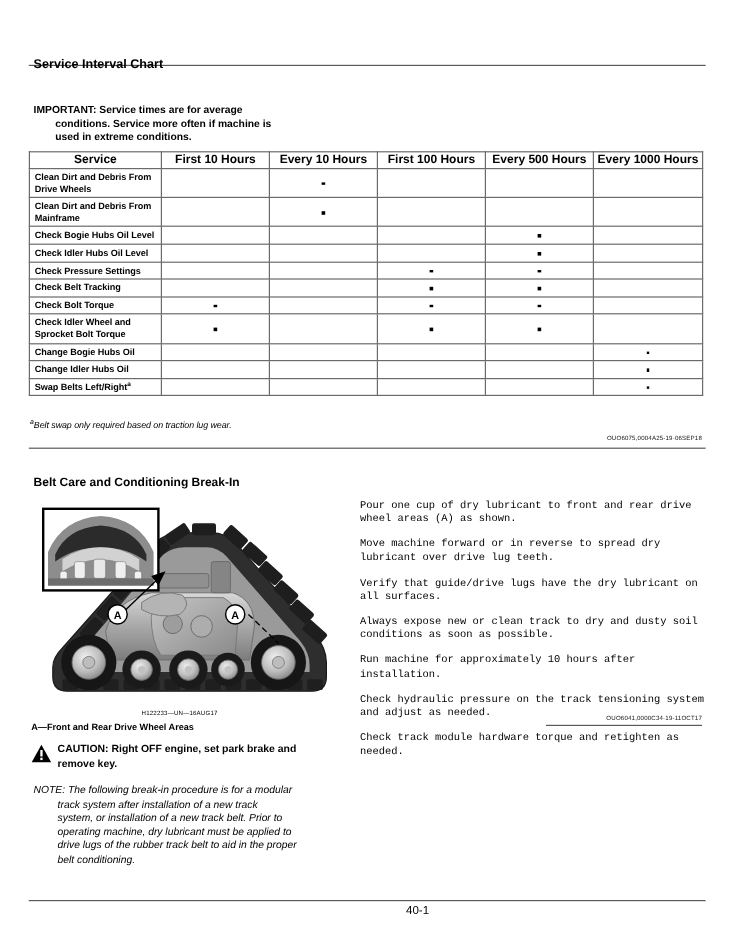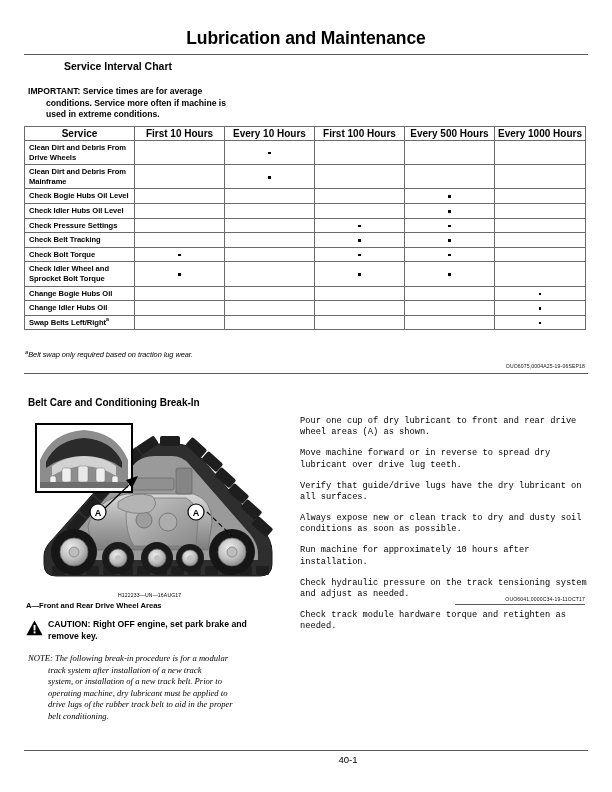--- a/index.html
+++ b/index.html
@@ -39,21 +39,21 @@
     height: 1px;
     background: #5a5a5a;
   }
 
   
   .sec-heading {
     position: absolute;
     font-size: 10.5px;
     font-weight: bold;
   }
-  #sec-service { left: 28px; top: 60px; margin-left: 36px; }
+  #sec-service { left: 28px; top: 48px; }
   #sec-belt { left: 28px; top: 397px; font-size: 10px; }
 
   
   .important {
     position: absolute;
     left: 28px; top: 86px;
     width: 255px;
     font-size: 8.6px;
     font-weight: bold;
     line-height: 11.6px;
@@ -198,40 +198,39 @@
 
   
   .note {
     position: absolute;
     left: 28px; top: 653px;
     width: 262px;
     font-size: 8.6px;
     font-style: italic;
     line-height: 11.5px;
   }
-  .note .ind { display: block; padding-left: 20px; font-family: Liberation Serif, serif; }
+  .note .ind { display: block; padding-left: 20px; }
   .note .first { padding-left: 0; }
 
   
   .page-num {
     position: absolute;
     left: 0; top: 754px;
     width: 612px;
     text-align: center;
     font-size: 9.6px;
     font-weight: normal;
     padding-left: 42px;
   }
 </style>
 </head>
 <body>
 
 <div class="page">
 
-  <div class="page-title">Lubrication and Maintenance</div>
   <div class="header-rule"></div>
 
   <div class="sec-heading" id="sec-service">Service Interval Chart</div>
 
   <div class="important">
     <span class="ind first">IMPORTANT: Service times are for average</span>
     <span class="ind">conditions. Service more often if machine is</span>
     <span class="ind">used in extreme conditions.</span>
   </div>
 

